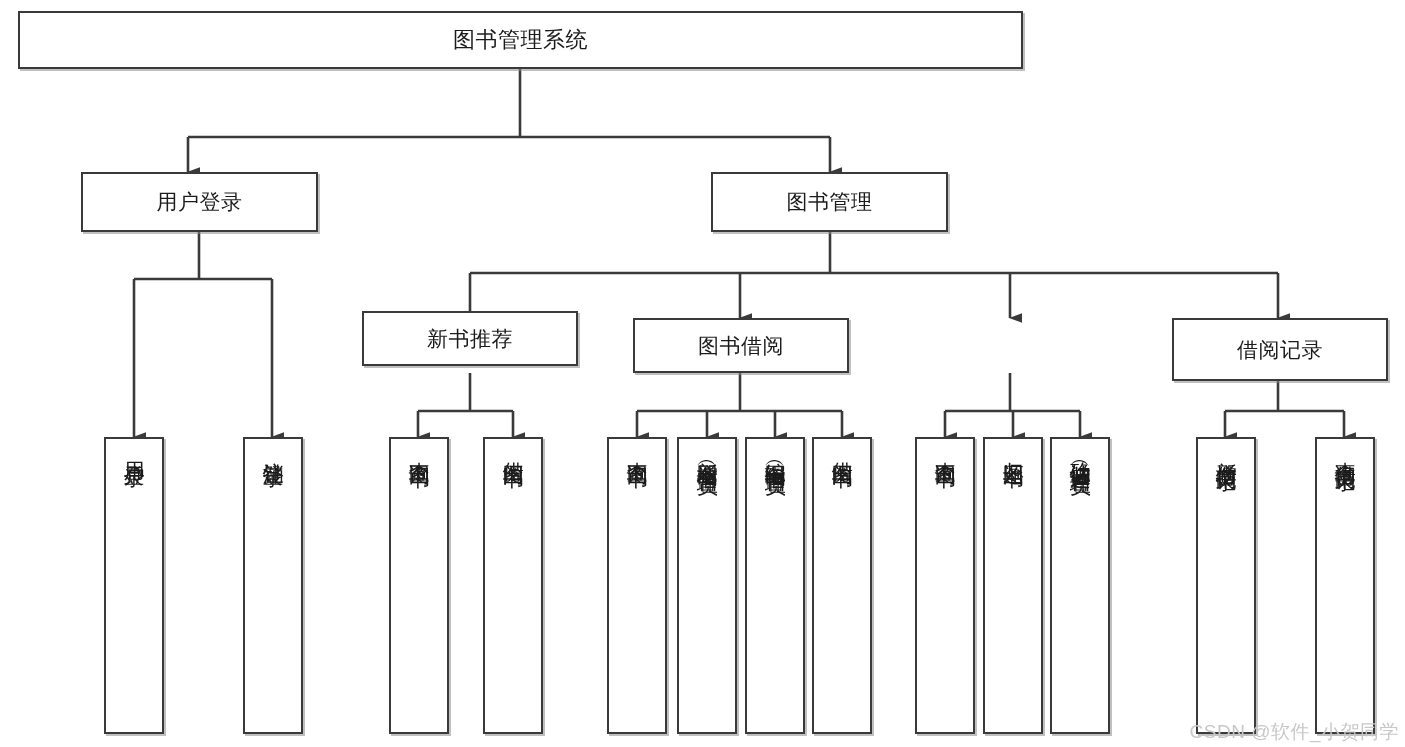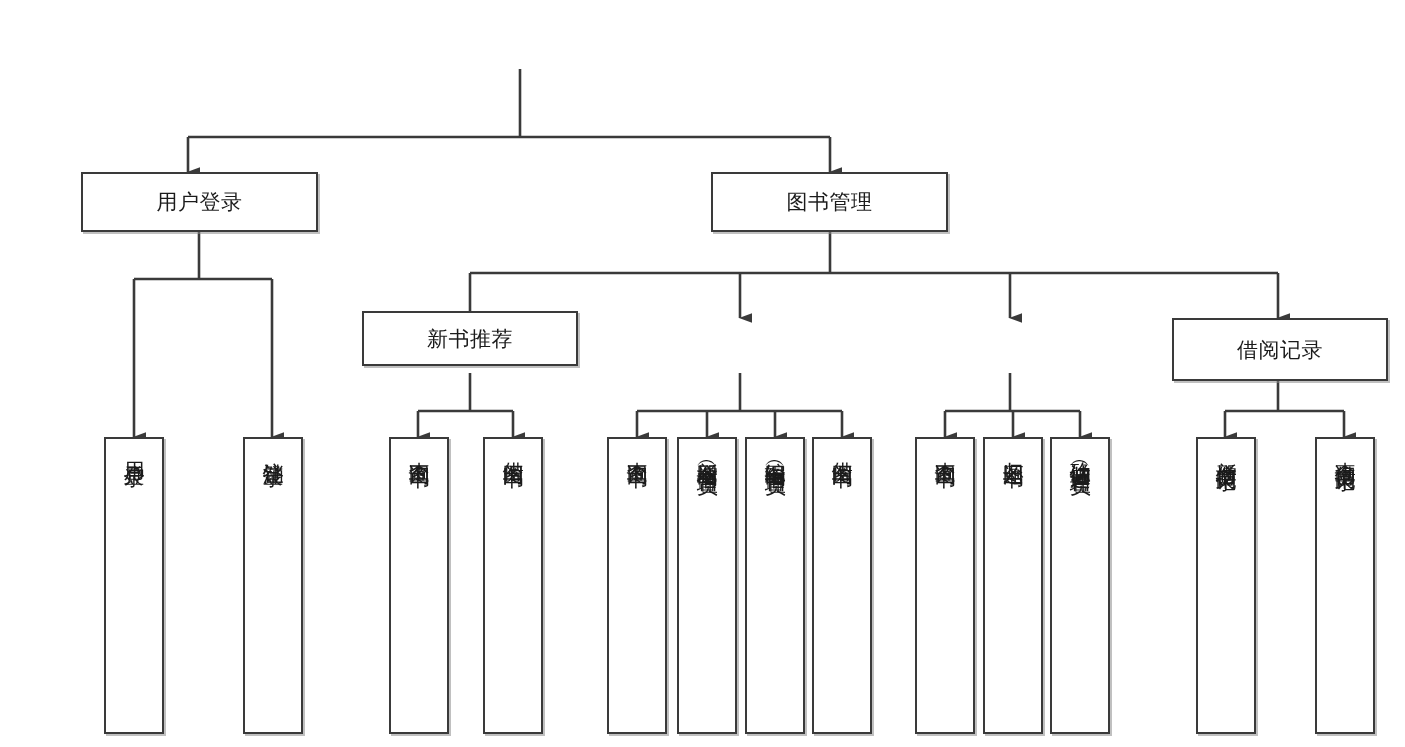--- a/index.html
+++ b/index.html
@@ -115,30 +115,36 @@
       <path d="M1013,411 L1013,437" marker-end="url(#arw)"></path>
       <path d="M1080,411 L1080,437" marker-end="url(#arw)"></path>
 
       <path d="M1278,373 L1278,411"></path>
       <path d="M1225,411 L1344,411"></path>
       <path d="M1225,411 L1225,437" marker-end="url(#arw)"></path>
       <path d="M1344,411 L1344,437" marker-end="url(#arw)"></path>
     </g>
   </svg>
 
+  <div class="node horiz root" style="left:18px;top:11px;width:1005px;height:58px;">
+    <span class="lbl">图书管理系统</span>
+  </div>
 
   <div class="node horiz" style="left:81px;top:172px;width:237px;height:60px;">
     <span class="lbl">用户登录</span>
   </div>
   <div class="node horiz" style="left:711px;top:172px;width:237px;height:60px;">
     <span class="lbl">图书管理</span>
   </div>
 
   <div class="node horiz" style="left:362px;top:311px;width:216px;height:55px;">
     <span class="lbl">新书推荐</span>
+  </div>
+  <div class="node horiz" style="left:633px;top:318px;width:216px;height:55px;">
+    <span class="lbl">图书借阅</span>
   </div>
   <div class="node horiz" style="left:1172px;top:318px;width:216px;height:63px;">
     <span class="lbl">借阅记录</span>
   </div>
 
   <div class="node vert" style="left:104px;top:437px;width:60px;height:297px;">
     <span class="lbl">用户登录</span>
   </div>
   <div class="node vert" style="left:243px;top:437px;width:60px;height:297px;">
     <span class="lbl">注销登录</span>
@@ -174,13 +180,14 @@
     <span class="lbl">确认归还（管理员）</span>
   </div>
 
   <div class="node vert" style="left:1196px;top:437px;width:60px;height:297px;">
     <span class="lbl">新增借阅记录</span>
   </div>
   <div class="node vert" style="left:1315px;top:437px;width:60px;height:297px;">
     <span class="lbl">查询借阅记录</span>
   </div>
 
+  <div class="watermark">CSDN @软件_小贺同学</div>
 </div>
 
 </body></html>

